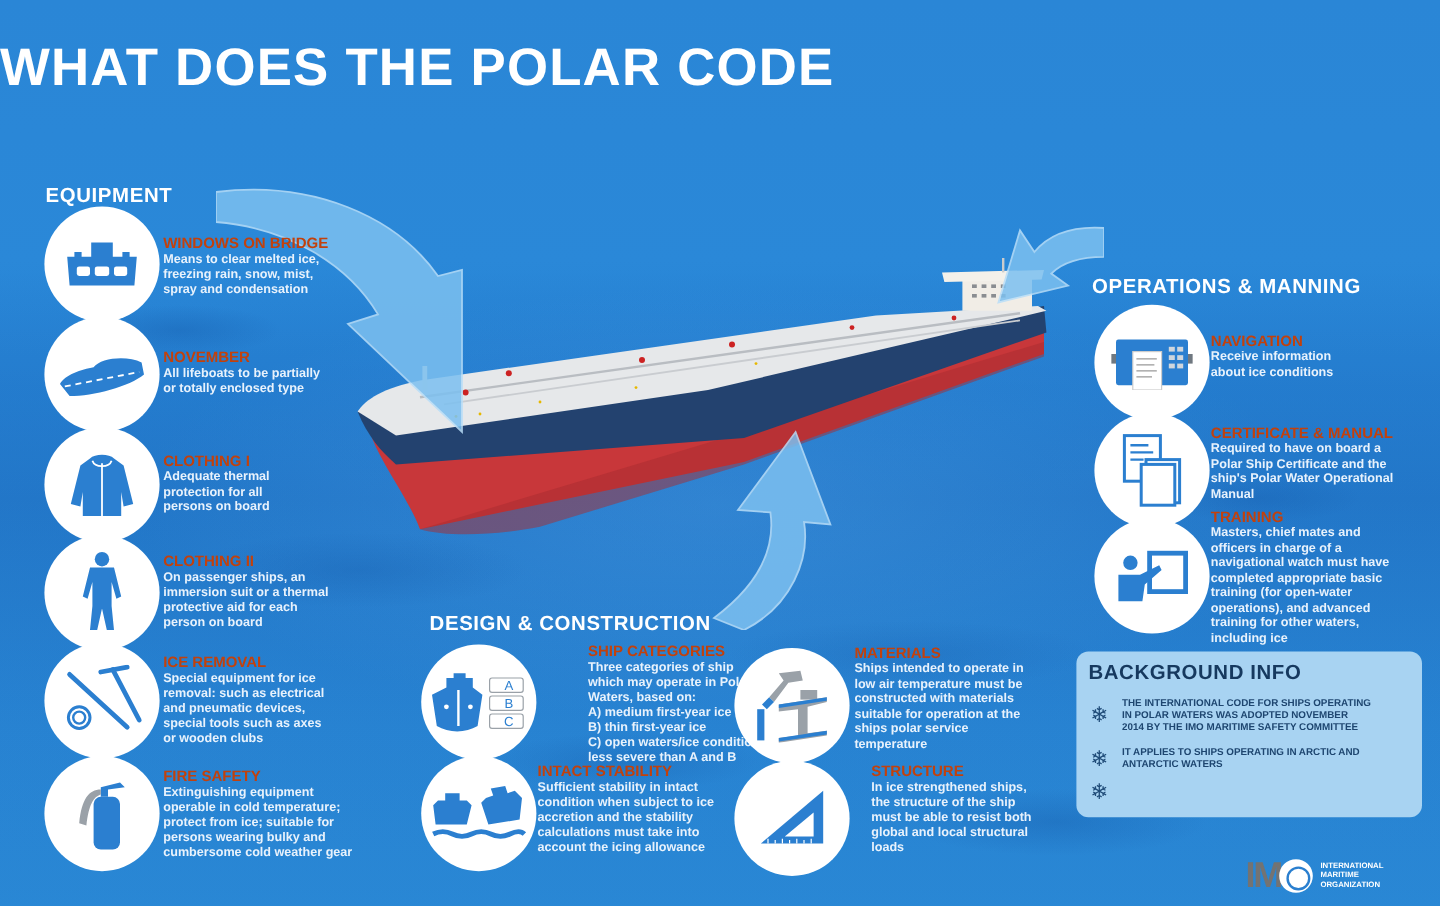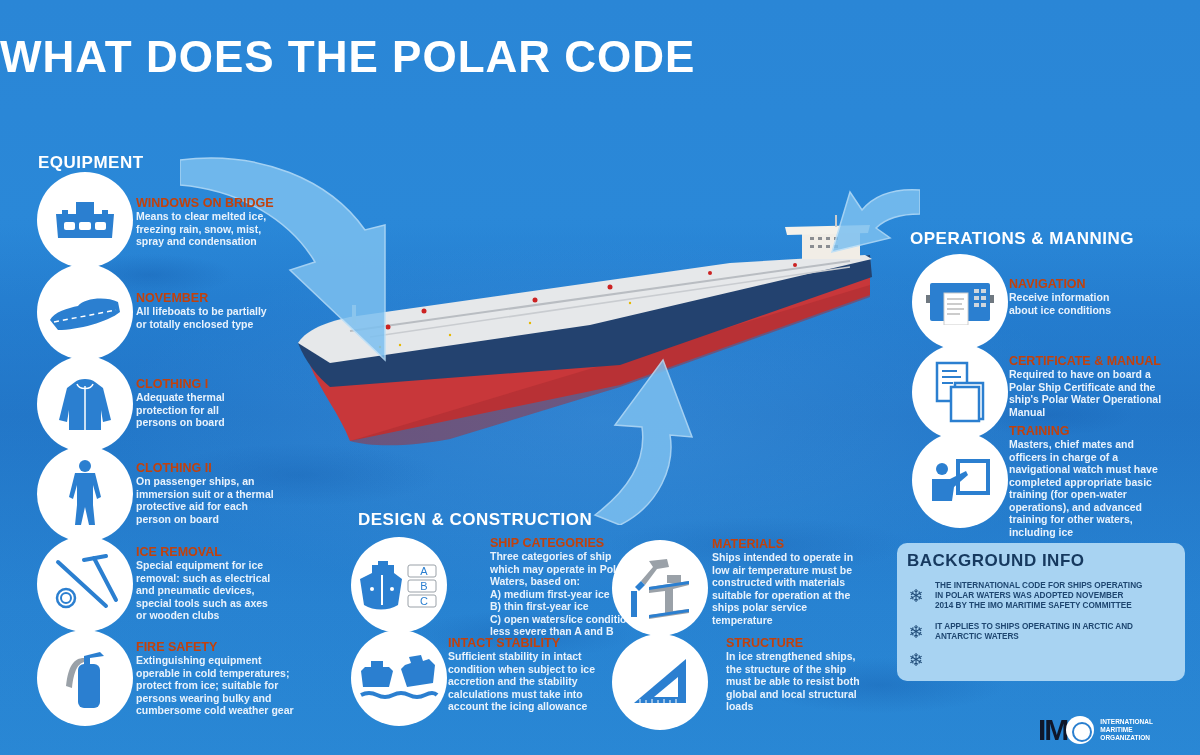--- a/index.html
+++ b/index.html
@@ -42,21 +42,21 @@
   .arrow { position: absolute; }
   .bg-box {
     position: absolute; left: 897px; top: 543px; width: 288px; height: 138px;
     background: #a8d3f2; border-radius: 10px; color: #153b63;
   }
   .bg-box .h { position: absolute; left: 10px; top: 8px; font-size: 17px; font-weight: bold; color: #16395f; letter-spacing: 0.5px; }
   .bg-row { position: absolute; left: 8px; width: 278px; display: flex; align-items: center; }
   .bg-row .flake { width: 22px; font-size: 18px; color: #1f4b78; text-align: center; flex: none; }
   .bg-row .txt { margin-left: 8px; font-size: 8.2px; line-height: 10px; font-weight: bold; white-space: pre-line; color: #1e4670; }
   .imo { position: absolute; left: 1038px; top: 715px; display: flex; align-items: center; }
-  .imo .big { font-size: 30px; font-weight: bold; color: #0f172a; letter-spacing: -2px; font-family: "Liberation Sans", sans-serif; line-height: 30px; }
+  .imo .big { font-size: 30px; font-weight: bold; color: #737373; letter-spacing: -2px; font-family: "Liberation Sans", sans-serif; line-height: 30px; }
   .imo .seal { width: 28px; height: 28px; border-radius: 50%; background: #fff; margin-left: -1px; position: relative; }
   .imo .seal::after { content: ""; position: absolute; left: 6px; top: 6px; width: 16px; height: 16px; border-radius: 50%; border: 2px solid #2a7fcf; }
   .imo .org { margin-left: 6px; font-size: 6.5px; line-height: 8px; font-weight: bold; white-space: pre-line; color: #fff; }
 </style>
 </head>
 <body>
 
 <div class="sea"></div>
 
 <div class="title">
@@ -195,21 +195,21 @@
 <div class="circle" style="left:37px;top:630px;">
   <svg width="50" height="64" viewBox="0 0 50 64">
     <rect x="18" y="18" width="22" height="44" rx="6" fill="#2b7fd0"></rect>
     <path d="M24 18 L 24 10 L 40 6 L 44 10 L 30 12 L 30 18 Z" fill="#2b7fd0"></path>
     <path d="M24 12 C 14 12, 8 20, 6 40 L 12 42 C 14 24, 18 18, 24 16 Z" fill="#9aa1a8"></path>
   </svg>
 </div>
 <div class="item" style="left:136px;top:640px;">
   <span class="t">FIRE SAFETY</span>
   <span class="d">Extinguishing equipment
-operable in cold temperatures;
+operable in cold temperature;
 protect from ice; suitable for
 persons wearing bulky and
 cumbersome cold weather gear</span>
 </div>
 
 <div class="section-head" style="left:910px;top:229px;">OPERATIONS &amp; MANNING</div>
 
 <div class="circle" style="left:912px;top:254px;">
   <svg width="68" height="46" viewBox="0 0 68 46">
     <rect x="4" y="4" width="60" height="38" rx="2" fill="#2b7fd0"></rect>

